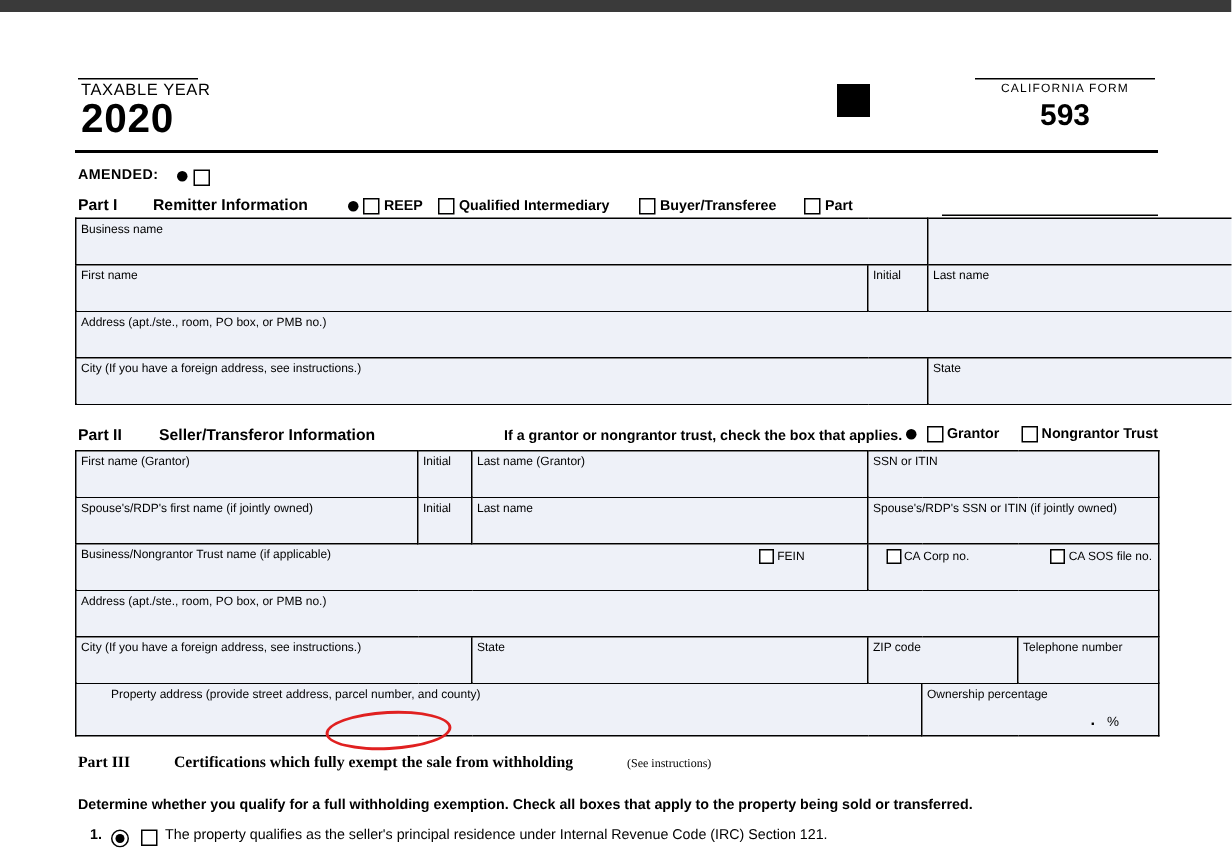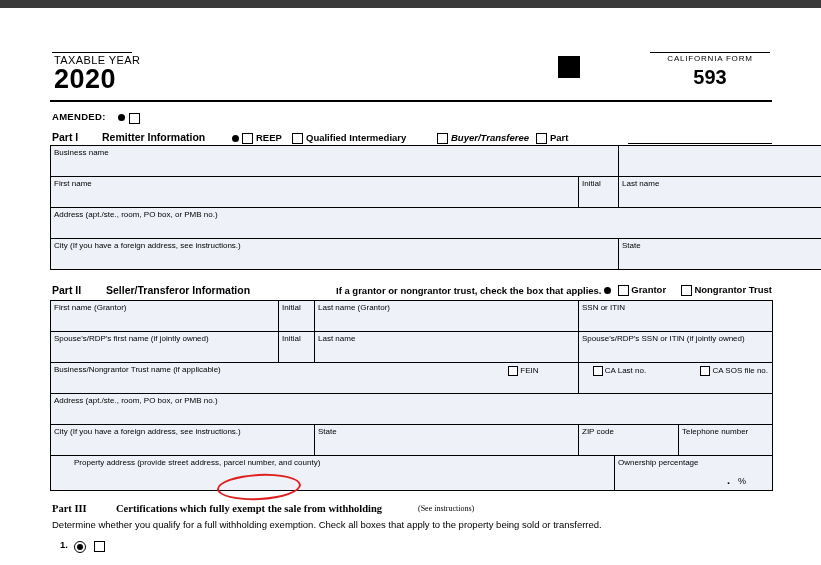--- a/index.html
+++ b/index.html
@@ -207,22 +207,22 @@
   }
 
   
   .part3 { margin-top: 12px; position: relative; }
   .p3-head { font-size: 10.5px; font-weight: bold; position: relative; height: 14px; font-family: Liberation Serif, serif;}
   .p3-head .part-num { position: absolute; left: 2px; top: 0; }
   .p3-head .p3-title { position: absolute; left: 66px; top: 0; }
   .p3-head .p3-see { position: absolute; left: 368px; top: 1px; font-size: 8px; font-weight: normal; }
   .p3-sub {
     font-size: 9.5px;
-    font-weight: normal;
-    margin-top: 2px;
+    font-weight: bold;
+    margin-top: 14px;
     padding-left: 2px;
   }
   .p3-item {
     position: relative;
     margin-top: 9px;
     font-size: 9.5px;
     padding-left: 34px;
     height: 14px;
   }
   .p3-item .num { position: absolute; left: 10px; top: 0; font-weight: bold; }
@@ -302,21 +302,21 @@
       <span class="part-title" style="left:52px;">Remitter Information</span>
 
       <span class="opt" style="left:182px;">
         <span class="bullet"></span><span class="chk"></span><span>REEP</span>
       </span>
 
       <span class="opt" style="left:242px;">
         <span class="chk"></span><span>Qualified Intermediary</span>
       </span>
 
-      <span class="opt" style="left:387px;font-style:italic;">
+      <span class="opt" style="left:376px;">
         <span class="chk"></span><span>Buyer/Transferee</span>
       </span>
 
       <span class="opt" style="left:486px;">
         <span class="chk"></span><span>Part</span>
       </span>
       <span class="other-line"></span>
     </div>
 
     <table class="tbl">
@@ -415,21 +415,21 @@
               <span class="cap">Spouse's/RDP's SSN or ITIN (if jointly owned)</span>
             </td>
       </tr>
       <tr>
         <td colspan="3" class="shade">
               <span class="cap">Business/Nongrantor Trust name (if applicable)</span>
             </td>
         <td colspan="3" class="shade">
           <span class="boxrow">
             <span class="item"><span class="chk"></span><span>FEIN</span></span>
-            <span class="item"><span class="chk"></span><span>CA Last no.</span></span>
+            <span class="item"><span class="chk"></span><span>CA Corp no.</span></span>
             <span class="item"><span class="chk"></span><span>CA SOS file no.</span></span>
           </span>
         </td>
       </tr>
       <tr>
         <td colspan="6" class="shade">
               <span class="cap">Address (apt./ste., room, PO box, or PMB no.)</span>
             </td>
       </tr>
       <tr>
@@ -463,19 +463,20 @@
       <div class="p3-head">
         <span class="part-num">Part III</span>
         <span class="p3-title">Certifications which fully exempt the sale from withholding</span>
         <span class="p3-see">(See instructions)</span>
       </div>
       <div class="p3-sub">Determine whether you qualify for a full withholding exemption. Check all boxes that apply to the property being sold or transferred.</div>
       <div class="p3-item">
         <span class="num">1.</span>
         <span class="radio"></span>
         <span class="chk"></span>
+        <span class="txt">The property qualifies as the seller's principal residence under Internal Revenue Code (IRC) Section 121.</span>
       </div>
     </div>
 
   </div>
 
   <div class="annot-ellipse"></div>
 </div>
 
 </body></html>

